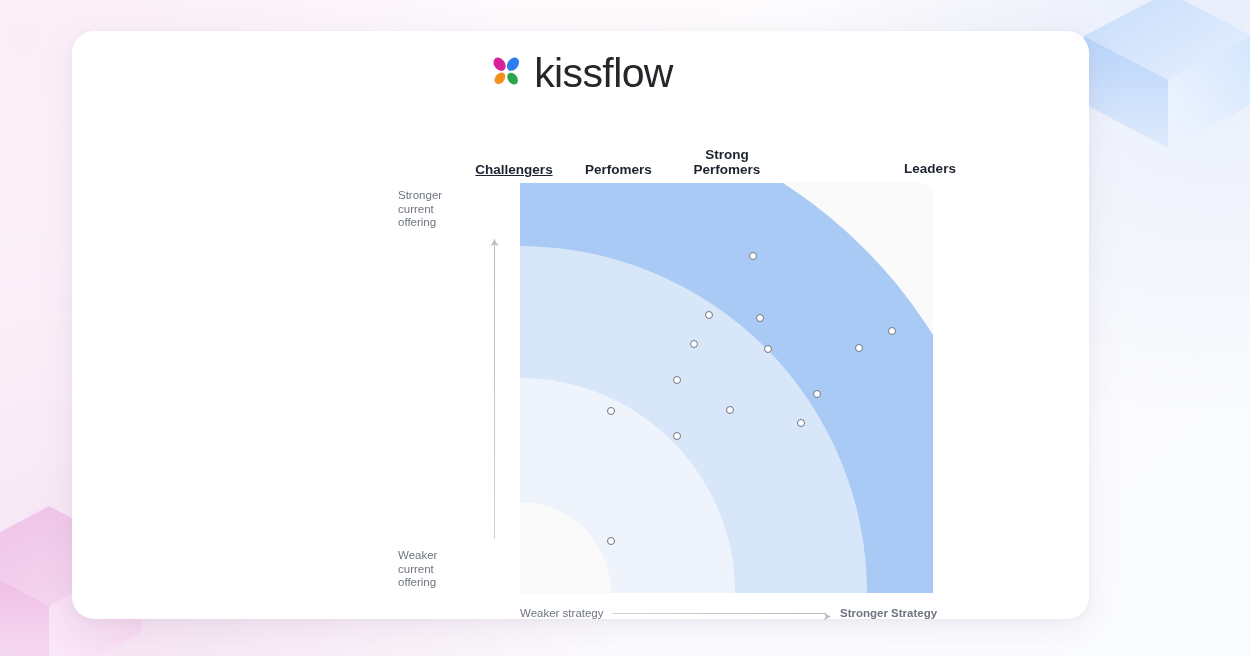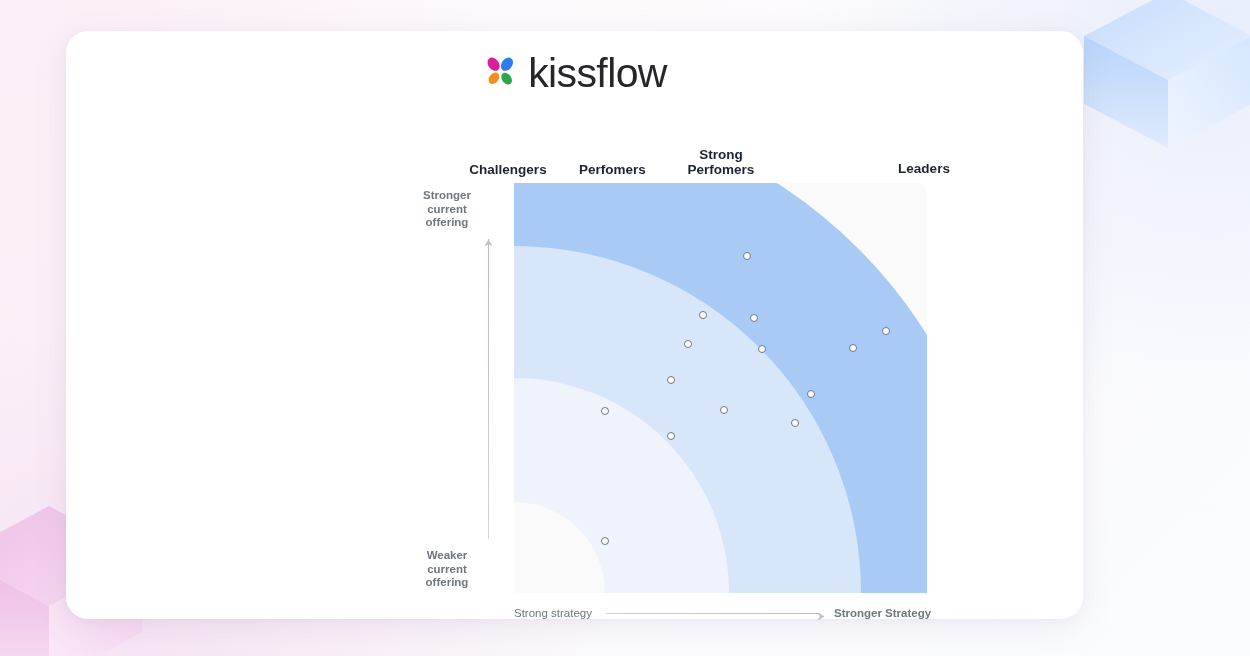--- a/index.html
+++ b/index.html
@@ -29,21 +29,21 @@
   }
 
   
   .deco { position: absolute; pointer-events: none; }
   #deco-cube-blue  { top: -56px; right: -24px; }
   #deco-cube-pink  { bottom: -48px; left: -66px; }
 
   
   #card {
     position: absolute;
-    left: 66px;
+    left: 72px;
     top: 31px;
     width: 1017px;
     height: 588px;
     background: #ffffff;
     border-radius: 22px;
     box-shadow: 0 8px 34px rgba(120, 100, 140, 0.10),
                 0 2px 8px rgba(120, 100, 140, 0.05);
   }
 
   
@@ -67,21 +67,21 @@
   
   .quad-label {
     position: absolute;
     font-size: 13.5px;
     font-weight: bold;
     color: #1d2430;
     text-align: center;
     line-height: 15px;
     white-space: pre-line;
   }
-  #quad-challengers   { left: 338px;  top: 131px; width: 208px; }
+  #quad-challengers   { left: 338px;  top: 131px; width: 208px; text-decoration: underline; }
   #quad-contenders    { left: 450px;  top: 131px; width: 193px; }
   #quad-strong        { left: 570px;  top: 116px; width: 170px; }
   #quad-leaders       { left: 734px;  top: 130px; width: 248px; }
 
   
   #plot {
     position: absolute;
     left: 448px;
     top: 152px;
     width: 413px;
@@ -119,24 +119,23 @@
   #y-axis-arrow {
     position: absolute;
     left: 417px;
     top: 204px;
   }
   .axis-label-v {
     position: absolute;
     font-size: 11.5px;
     color: #6f7680;
     line-height: 13.6px;
-    text-align: center;
+    text-align: left;
     white-space: pre-line;
     width: 110px;
-    font-weight: bold;
   }
   #y-label-top    { left: 326px; top: 158px; }
   #y-label-bottom { left: 326px; top: 518px; }
   #x-axis-line {
     position: absolute;
     left: 540px;
     top: 582px;
     width: 214px;
     height: 1px;
     background: linear-gradient(to right, #cfd2d8, #b9bcc4);
@@ -253,21 +252,21 @@
         <div class="marker" style="left: 338.66px; top: 164.82px; border-color: rgb(107, 118, 131); background: rgb(255, 255, 255);"></div>
         <div class="marker" style="left: 156.94px; top: 196.8px; border-color: rgb(107, 118, 131); background: rgb(255, 255, 255);"></div>
         <div class="marker" style="left: 296.947px; top: 211.15px; border-color: rgb(107, 118, 131); background: rgb(255, 255, 255);"></div>
         <div class="marker" style="left: 209.804px; top: 227.14px; border-color: rgb(107, 118, 131); background: rgb(255, 255, 255);"></div>
         <div class="marker" style="left: 90.86px; top: 227.96px; border-color: rgb(107, 118, 131); background: rgb(255, 255, 255);"></div>
         <div class="marker" style="left: 280.84px; top: 239.85px; border-color: rgb(107, 118, 131); background: rgb(255, 255, 255);"></div>
         <div class="marker" style="left: 156.94px; top: 252.97px; border-color: rgb(107, 118, 131); background: rgb(255, 255, 255);"></div>
         <div class="marker" style="left: 90.86px; top: 357.93px; border-color: rgb(107, 118, 131); background: rgb(255, 255, 255);"></div>
       </div>
 
-    <div class="axis-label-h" id="x-label-left">Strong strategy</div>
+    <div class="axis-label-h" id="x-label-left">Weaker strategy</div>
     <div id="x-axis-line"></div>
     <div id="x-axis-arrow">
       <svg width="11" height="11" viewBox="0 0 11 11" aria-hidden="true">
         <path d="M10.5 5.5 L3.6 9.6 L5.8 5.5 L3.6 1.4 Z" fill="#b9bcc4"></path>
       </svg>
     </div>
     <div class="axis-label-h" id="x-label-right">Stronger Strategy</div>
 
   </div>
 </div>

